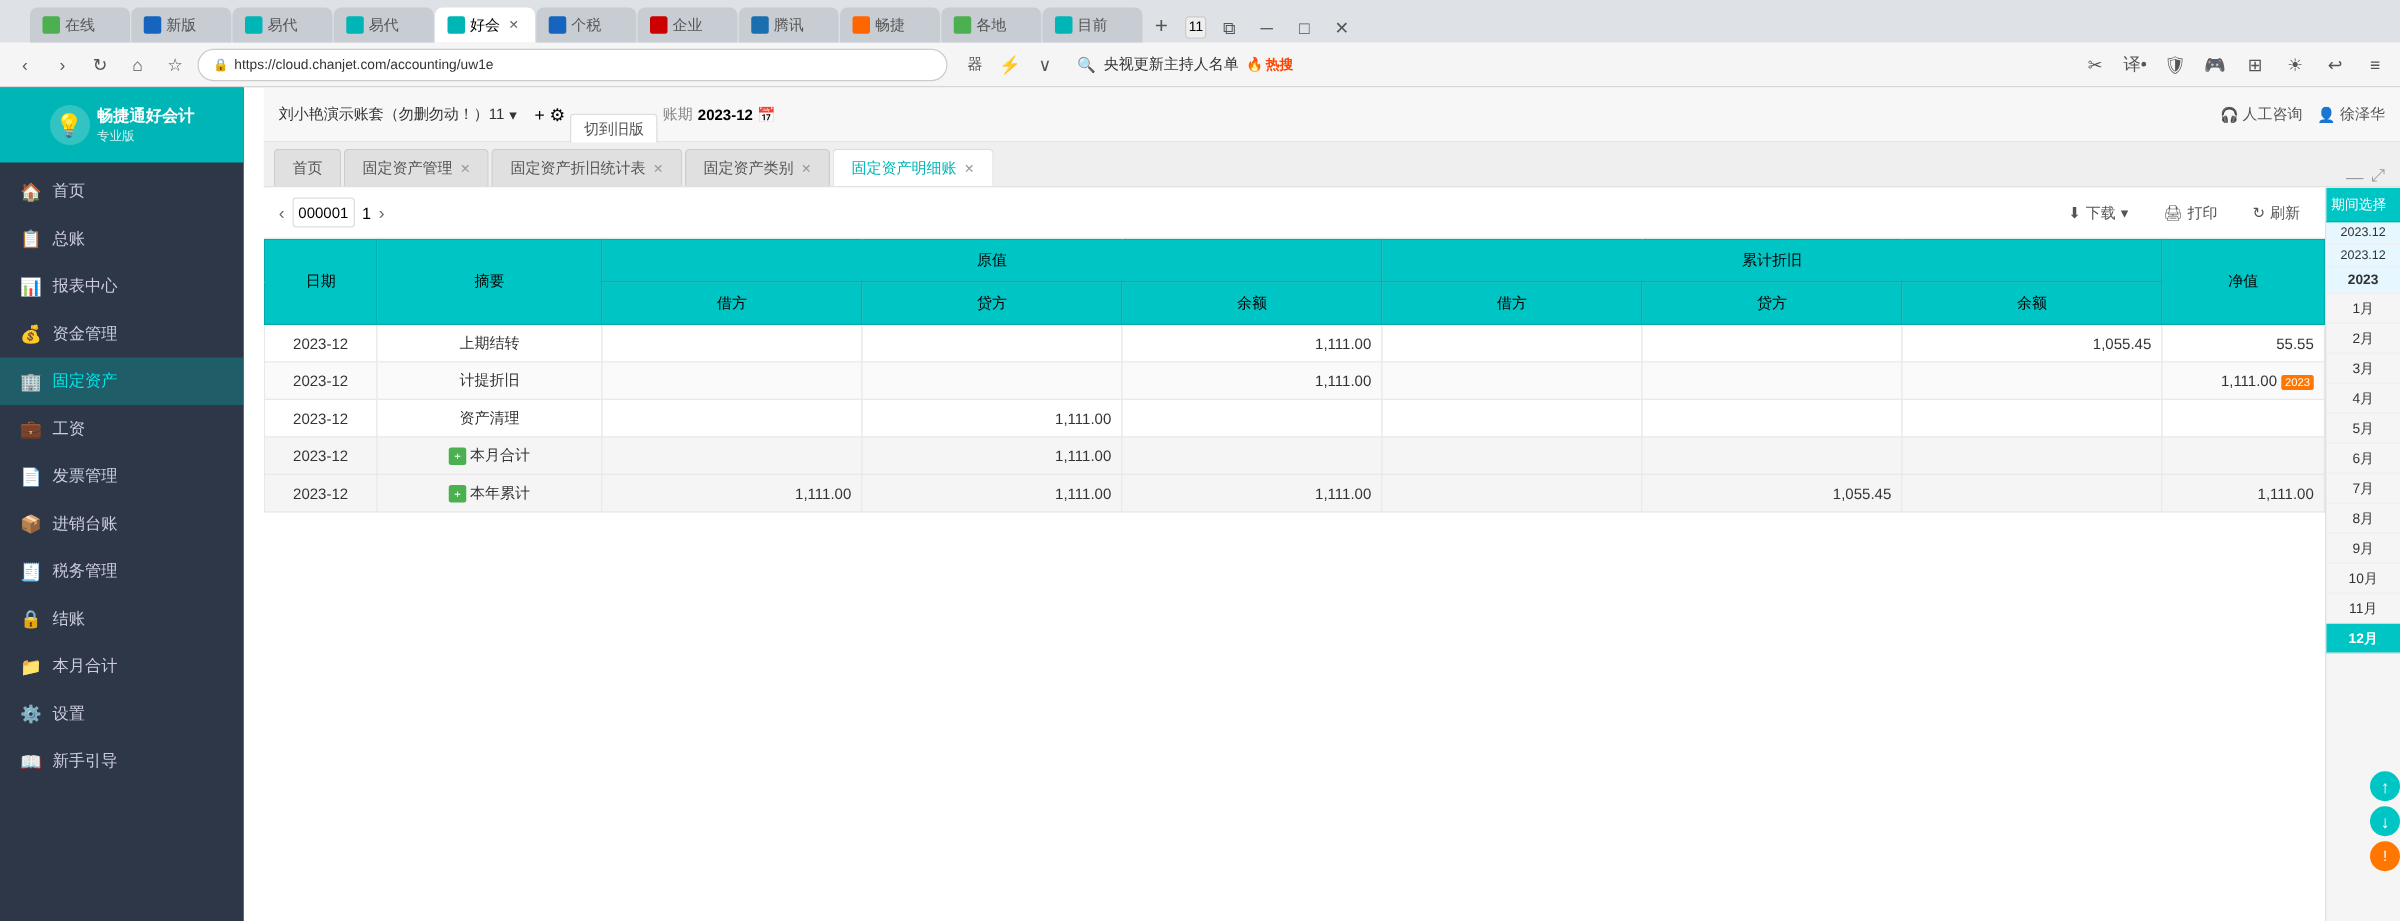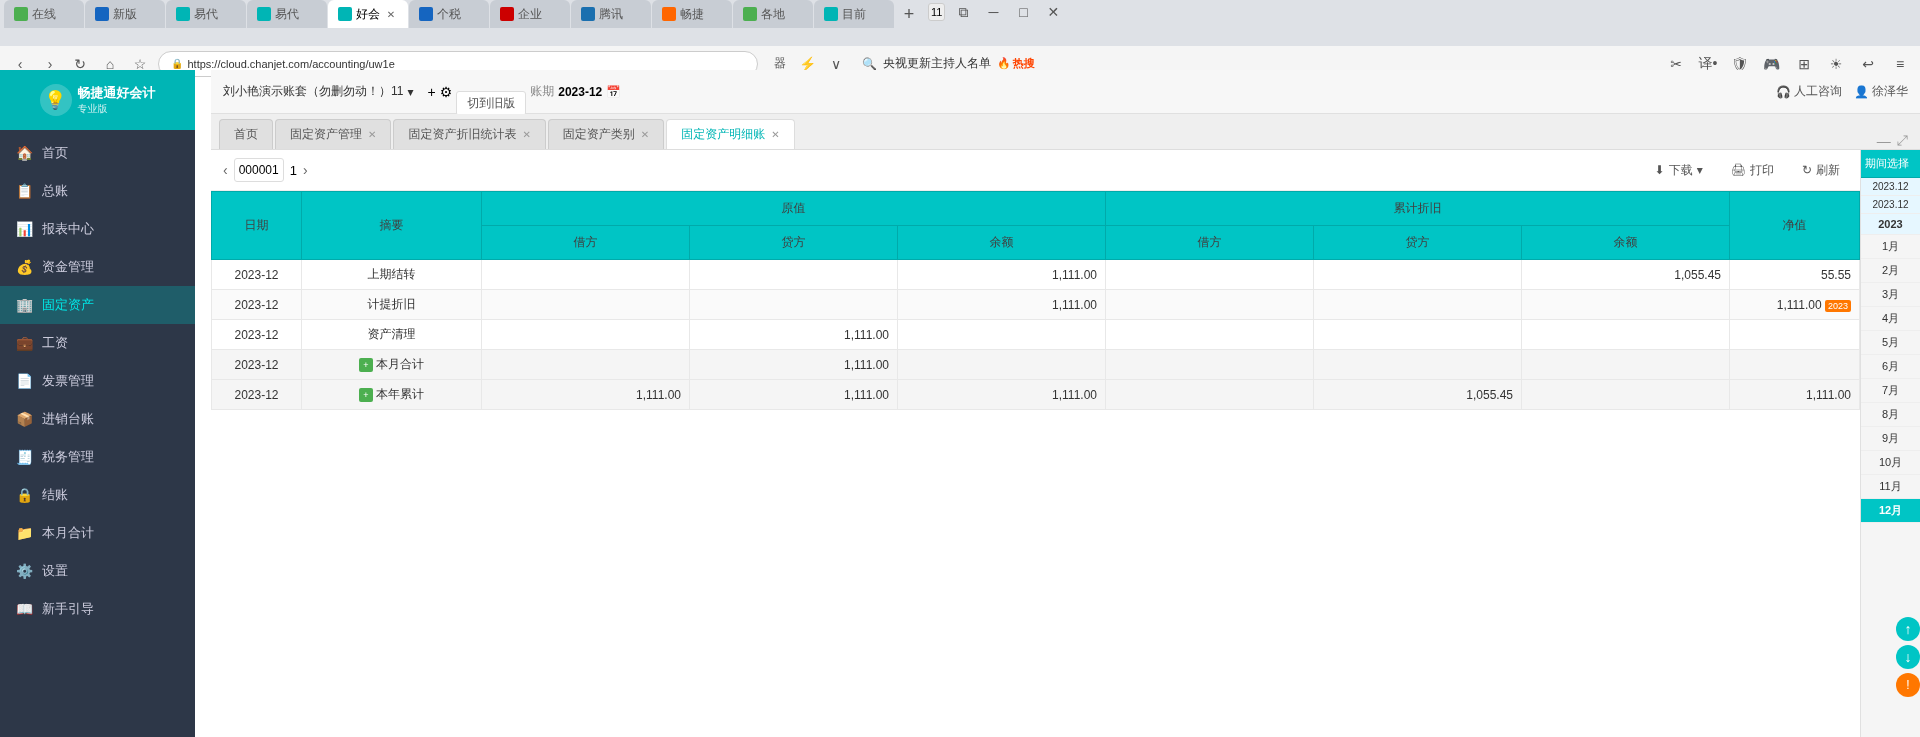--- a/index.html
+++ b/index.html
@@ -1,20 +1,20 @@
 <!DOCTYPE html>
 <html><head>
   <meta charset="utf-8">
   <style>
     * { margin: 0; padding: 0; box-sizing: border-box; }
     body { font-family: 'Microsoft YaHei', Arial, sans-serif; font-size: 12px; background: #f0f0f0; width: 1920px; height: 737px; overflow: hidden; }
 
     
     .browser-chrome { background: #dee1e6; height: 70px; }
-    .tab-bar { display: flex; align-items: flex-start; height: 46px; background: #dee1e6; padding: 0 4px; gap: 1px; }
+    .tab-bar { display: flex; align-items: flex-end; height: 34px; background: #dee1e6; padding: 0 4px; gap: 1px; margin-left: 20px; }
     .tab { display: flex; align-items: center; height: 28px; padding: 0 10px; border-radius: 6px 6px 0 0; font-size: 12px; cursor: pointer; gap: 4px; min-width: 80px; max-width: 160px; }
     .tab.active { background: #fff; }
     .tab.inactive { background: #c8cdd4; color: #555; }
     .tab-favicon { width: 14px; height: 14px; border-radius: 2px; display: inline-block; }
     .tab-close { margin-left: auto; width: 14px; height: 14px; border-radius: 50%; display: flex; align-items: center; justify-content: center; font-size: 10px; color: #666; }
     .tab-add { width: 28px; height: 28px; display: flex; align-items: center; justify-content: center; font-size: 18px; color: #555; cursor: pointer; }
 
     .address-bar { display: flex; align-items: center; height: 36px; background: #f5f5f5; padding: 0 8px; gap: 6px; border-bottom: 1px solid #ccc; }
     .nav-btn { width: 24px; height: 24px; border-radius: 4px; display: flex; align-items: center; justify-content: center; cursor: pointer; font-size: 14px; color: #555; }
     .address-input { flex: 1; max-width: 600px; height: 26px; background: #fff; border: 1px solid #ccc; border-radius: 13px; padding: 0 12px; font-size: 12px; display: flex; align-items: center; gap: 4px; }
@@ -61,21 +61,21 @@
     .content-toolbar { display: flex; align-items: center; justify-content: space-between; padding: 8px 12px; background: #fff; border-bottom: 1px solid #eee; }
     .pagination { display: flex; align-items: center; gap: 6px; font-size: 13px; }
     .page-nav { cursor: pointer; color: #666; font-size: 14px; }
     .page-input { width: 50px; height: 24px; border: 1px solid #ddd; text-align: center; border-radius: 3px; font-size: 12px; }
     .toolbar-right { display: flex; align-items: center; gap: 12px; }
     .toolbar-btn { display: flex; align-items: center; gap: 4px; cursor: pointer; font-size: 12px; color: #555; padding: 3px 8px; border-radius: 3px; }
 
     
     .table-container { flex: 1; overflow-x: auto; overflow-y: auto; }
     table { width: 100%; border-collapse: collapse; table-layout: fixed; }
-    thead tr th { background: #00c5c5; color: #404040; text-align: center; padding: 8px 6px; font-size: 12px; font-weight: 500; border: 1px solid #00aaaa; }
+    thead tr th { background: #00c5c5; color: #000000; text-align: center; padding: 8px 6px; font-size: 12px; font-weight: 500; border: 1px solid #00aaaa; }
     thead tr.sub-header th { background: #00c5c5; }
     tbody tr td { padding: 6px 8px; font-size: 12px; border: 1px solid #e8e8e8; color: #333; text-align: center; }
     tbody tr:nth-child(even) { background: #fafafa; }
     .amount { text-align: right; }
     .summary-row td { background: #f5f5f5; font-weight: 500; }
     .summary-icon { display: inline-block; width: 14px; height: 14px; background: #4CAF50; color: #fff; border-radius: 2px; font-size: 9px; text-align: center; line-height: 14px; margin-right: 3px; }
 
     
     .right-panel { width: 36px; background: #f5f5f5; border-left: 1px solid #e0e0e0; display: flex; flex-direction: column; align-items: center; overflow: hidden; position: relative; }
     .period-list { display: flex; flex-direction: column; width: 100%; }

